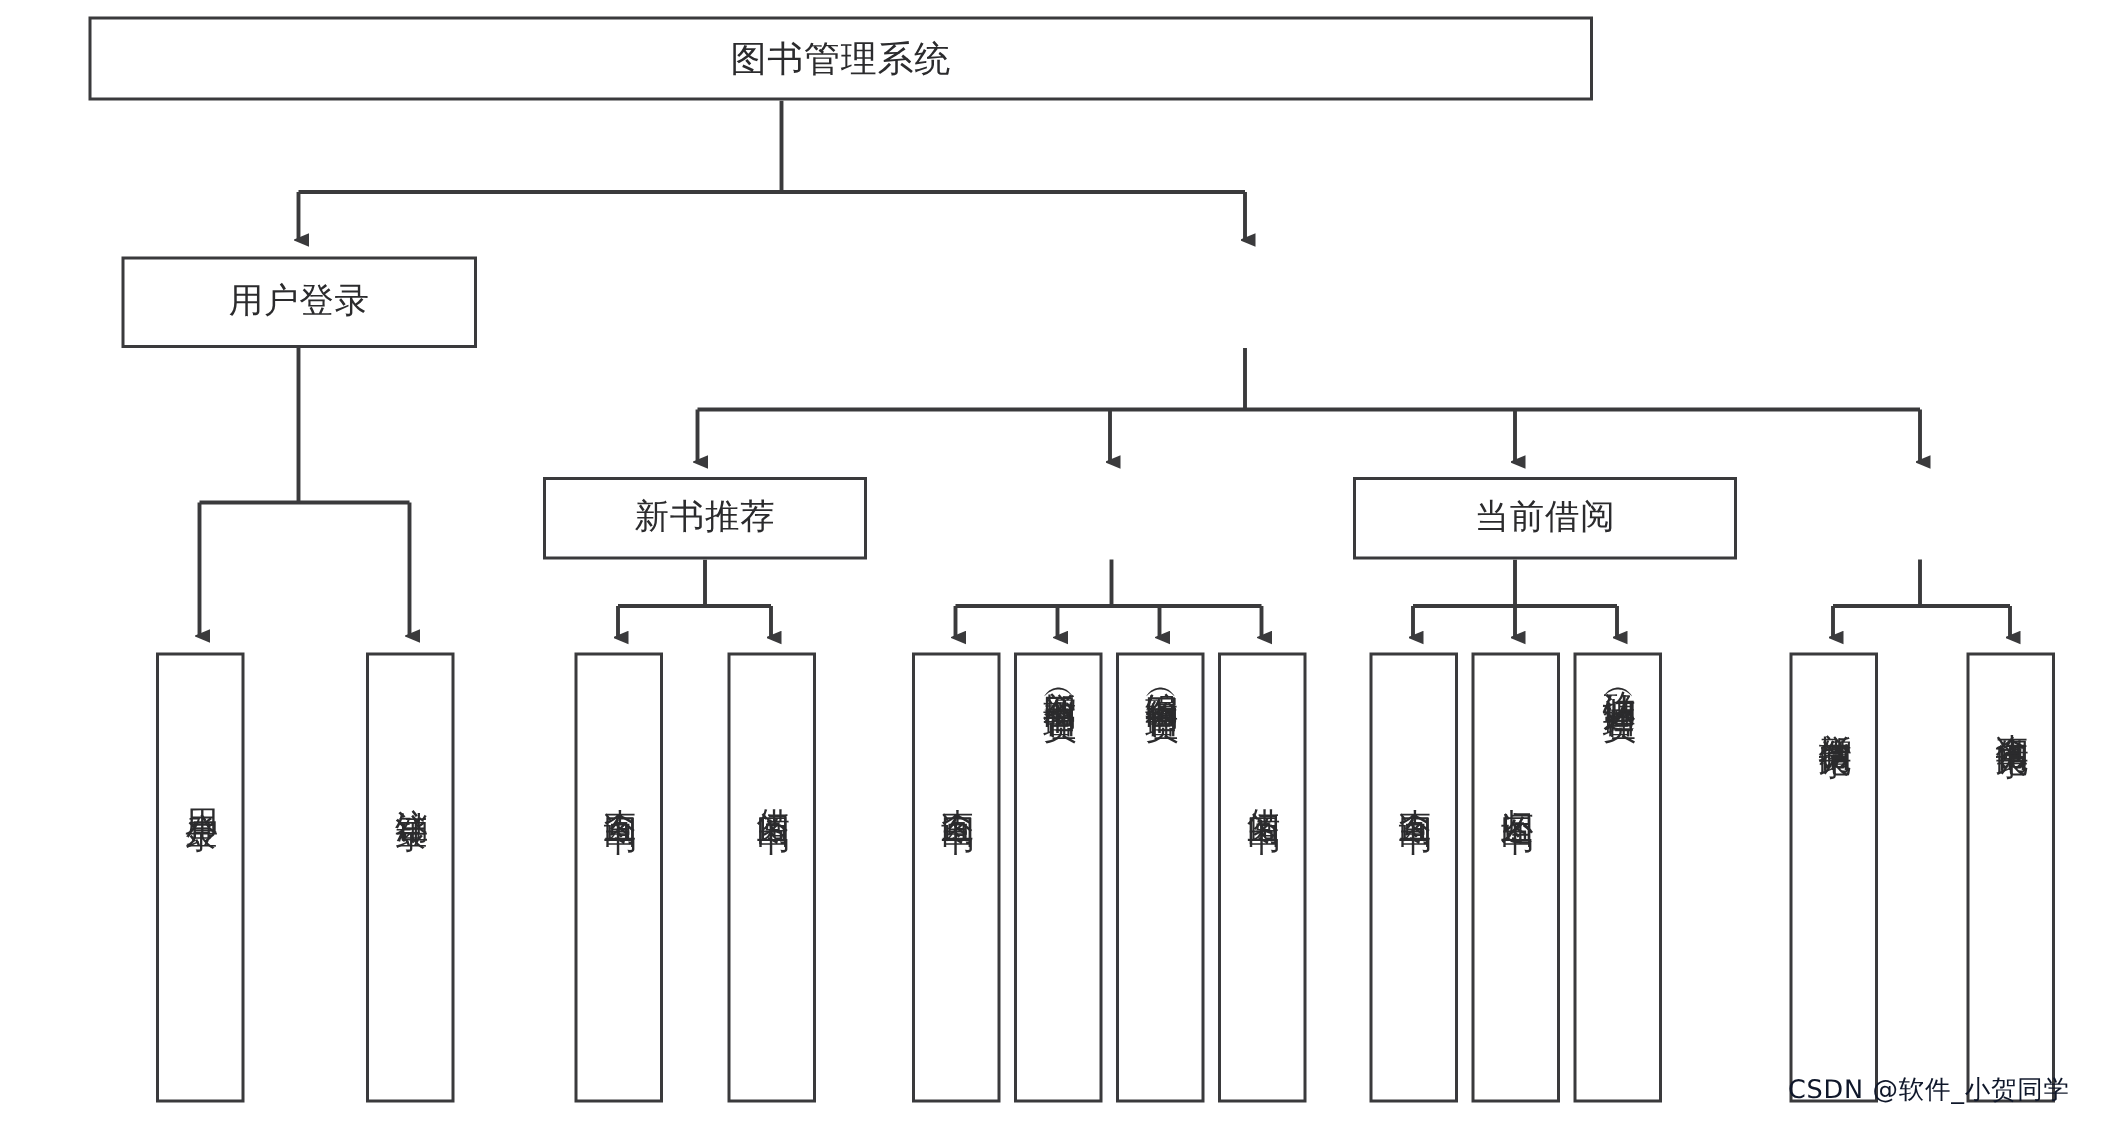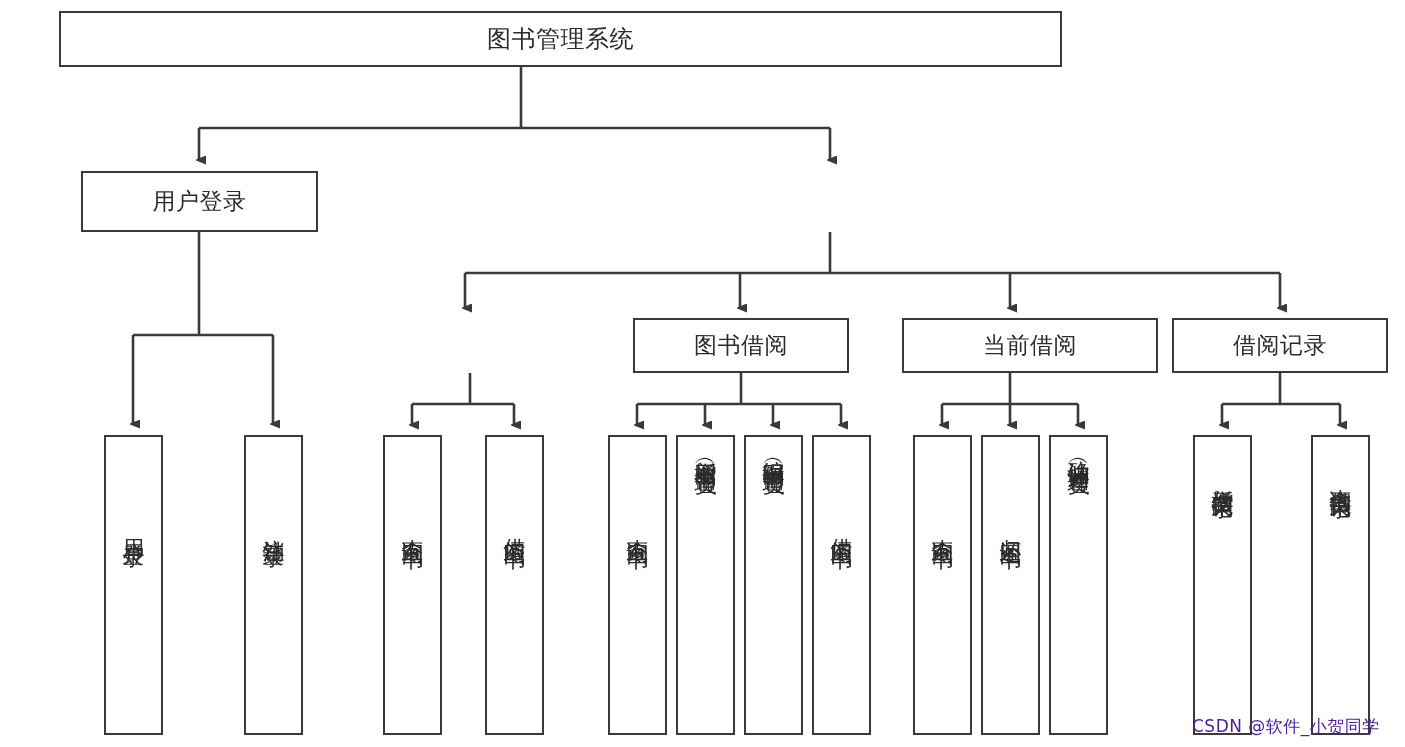--- a/index.html
+++ b/index.html
@@ -63,21 +63,21 @@
     line-height: 1.0;
     letter-spacing: 3px;
     -webkit-text-orientation: upright;
   }
   .node.vert.tall .label {
     letter-spacing: 2px;
   }
   .watermark {
     position: absolute;
     font-size: 17px;
-    color: #4c1d95;
+    color: #0f172a;
     white-space: nowrap;
     letter-spacing: 0.5px;
   }
 </style>
 </head>
 <body>
 
 <div id="canvas">
 
   <svg class="wires" viewBox="0 0 1405 747" xmlns="http://www.w3.org/2000/svg">
@@ -132,32 +132,29 @@
 
   <div class="node horiz title" style="left:20px; top:11px; width:1003px; height:56px;margin-left:39px;">
     <span class="label">图书管理系统</span>
   </div>
 
   <div class="node horiz" style="left:81px; top:171px; width:237px; height:61px;">
     <span class="label">用户登录</span>
   </div>
 
 
-
-  <div class="node horiz" style="left:633px; top:318px; width:216px; height:55px;">
-    <span class="label">图书借阅</span>
-  </div>
+  <div class="node horiz" style="left:362px; top:318px; width:216px; height:55px;">
+    <span class="label">新书推荐</span>
+  </div>
+
 
   <div class="node horiz" style="left:902px; top:318px; width:256px; height:55px;">
     <span class="label">当前借阅</span>
   </div>
 
-  <div class="node horiz" style="left:1172px; top:318px; width:216px; height:55px;">
-    <span class="label">借阅记录</span>
-  </div>
 
   <div class="node vert" style="left:104px; top:435px; width:59px; height:300px; padding-top:84px;">
     <span class="label">用户登录</span>
   </div>
 
   <div class="node vert" style="left:244px; top:435px; width:59px; height:300px; padding-top:84px;">
     <span class="label">注销登录</span>
   </div>
 
   <div class="node vert" style="left:383px; top:435px; width:59px; height:300px; padding-top:84px;">

